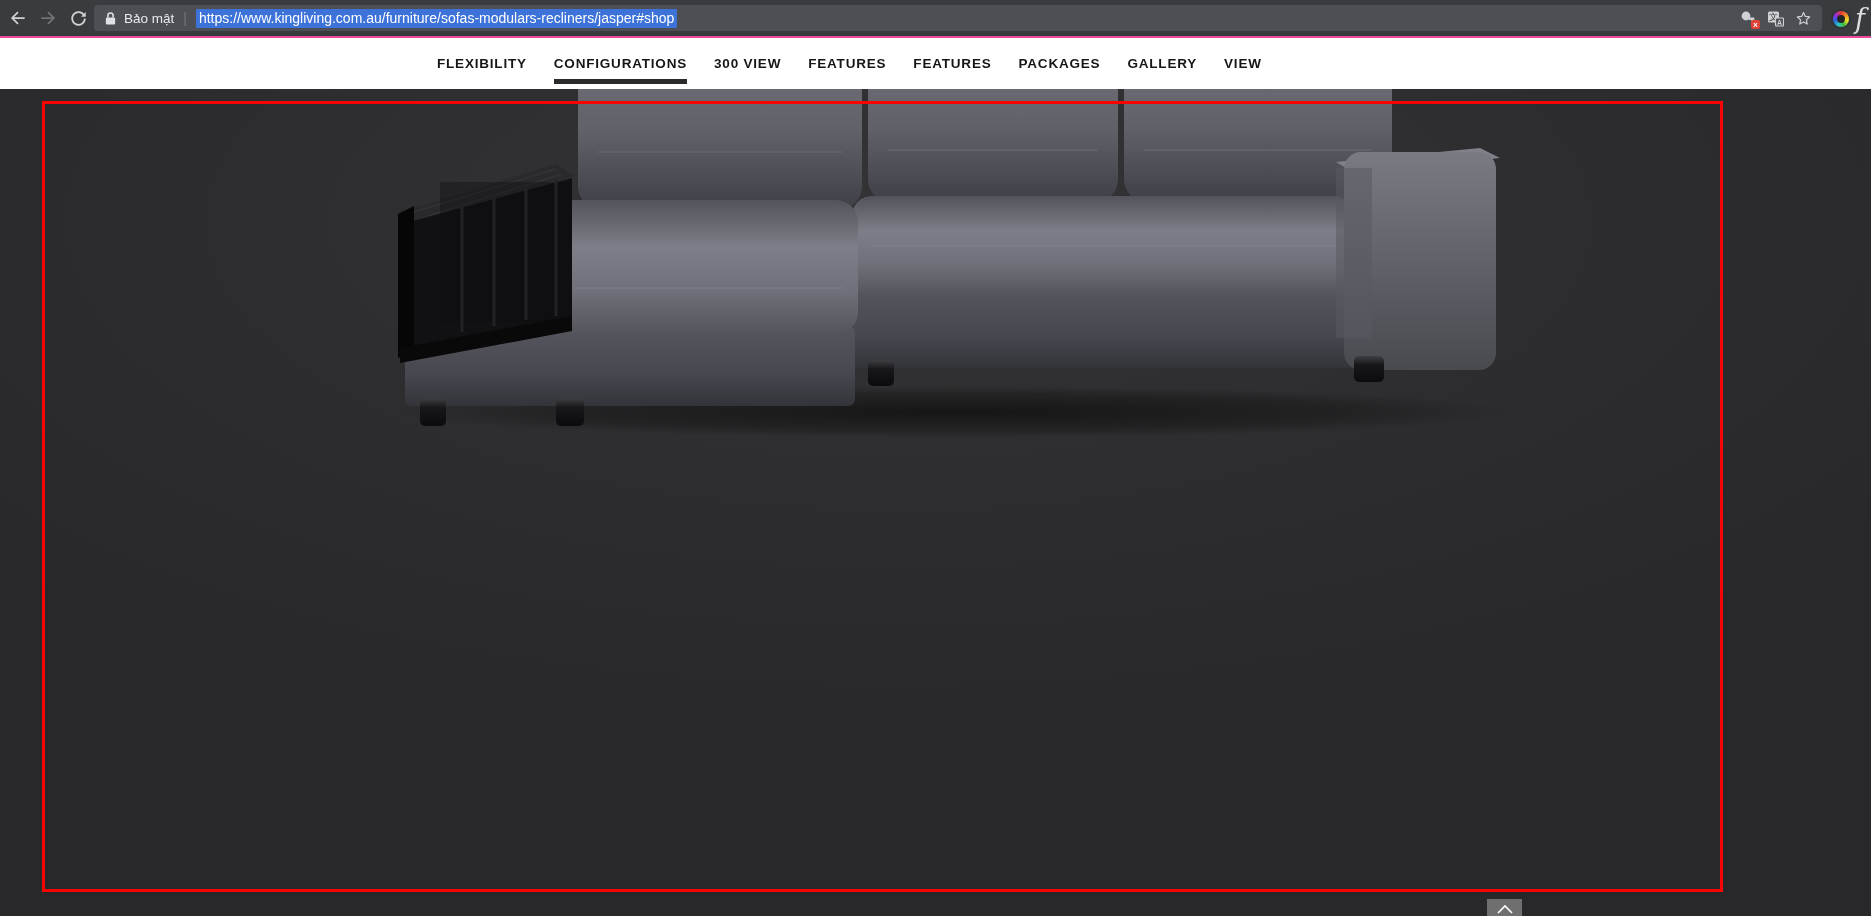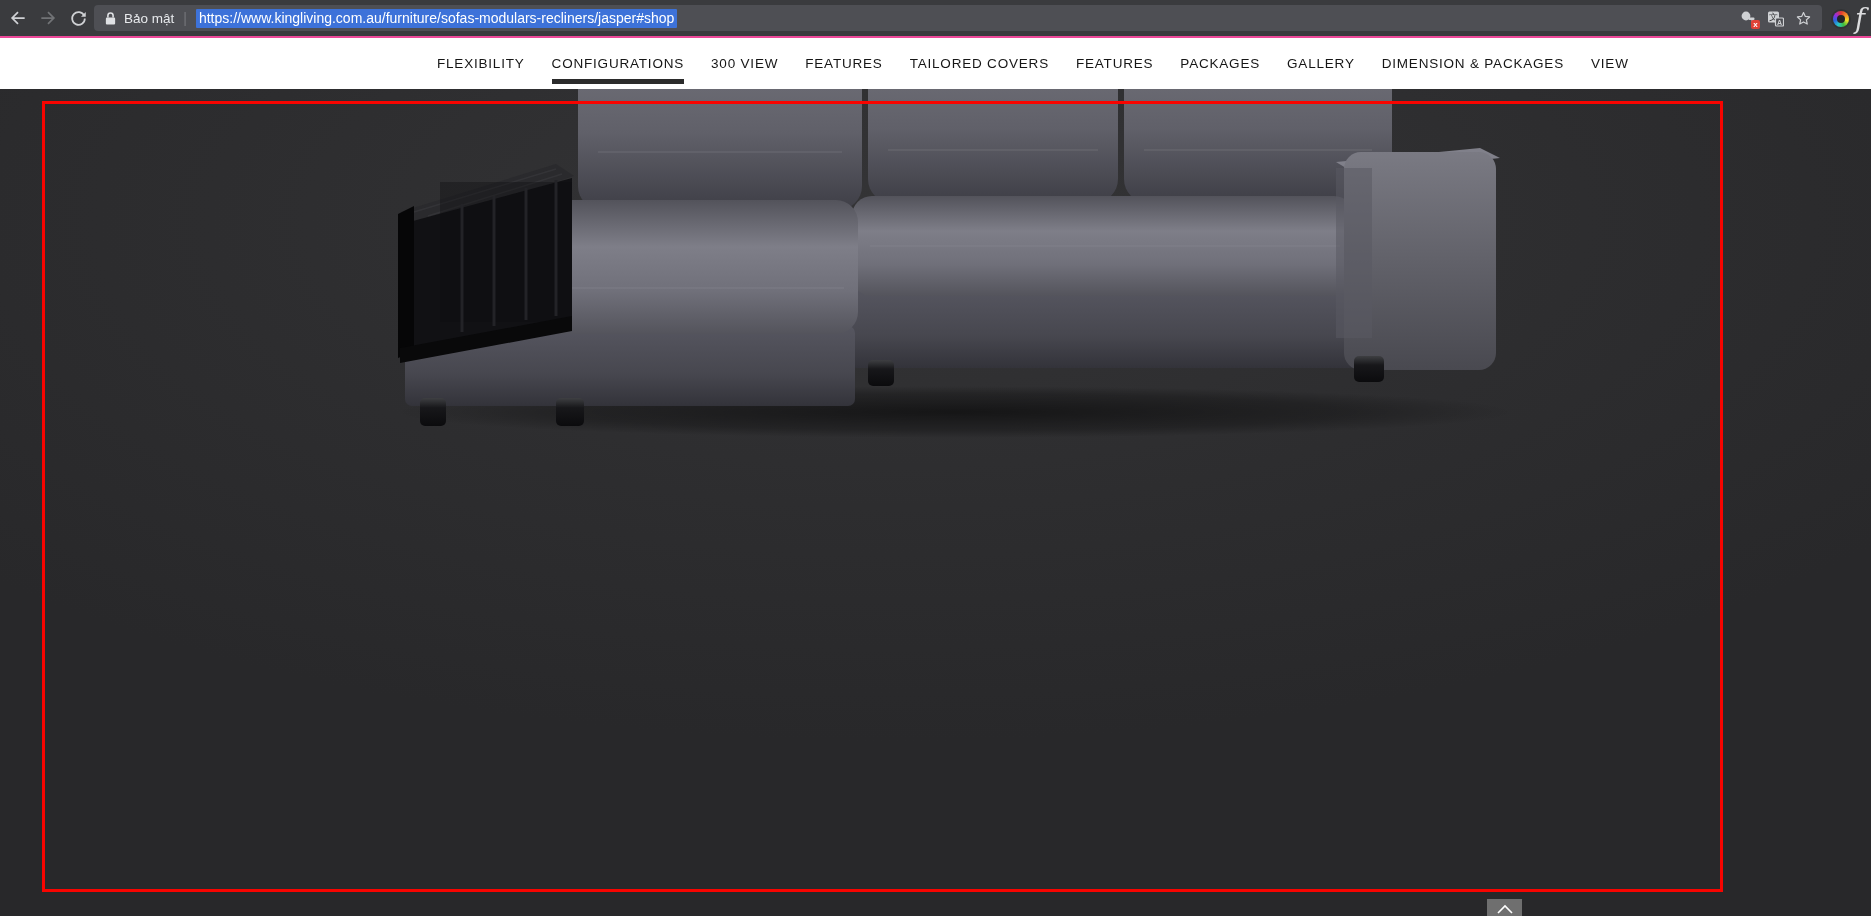--- a/index.html
+++ b/index.html
@@ -61,21 +61,21 @@
   }
 
   
   .site-nav {
     position:absolute; left:0; top:38px; width:1871px; height:51px;
     background:#ffffff; display:flex; align-items:stretch;
     padding-left:437px;
   }
   .nav-item {
     position:relative; display:flex; align-items:center; height:100%;
-    margin-right:27px; color:#161616; font-size:13.5px; font-weight:normal;
+    margin-right:27px; color:#161616; font-size:13.5px; font-weight:bold;
     letter-spacing:0.8px; white-space:nowrap; text-decoration:none;
     cursor:pointer;
   }
   .nav-item.active::after {
     content:""; position:absolute; left:0; right:0; bottom:5px; height:5px;
     background:#2b2b2b;
   }
 
   
   .content {
@@ -157,25 +157,23 @@
 </div>
 
 <div class="ext-colorwheel"></div>
 <div class="ext-f">f</div>
 
 <nav class="site-nav">
   <a class="nav-item">FLEXIBILITY</a>
   <a class="nav-item active">CONFIGURATIONS</a>
   <a class="nav-item">300 VIEW</a>
   <a class="nav-item">FEATURES</a>
-  <a class="nav-item">TAILORED COVERS</a>
   <a class="nav-item">FEATURES</a>
   <a class="nav-item">PACKAGES</a>
   <a class="nav-item">GALLERY</a>
-  <a class="nav-item">DIMENSION &amp; PACKAGES</a>
   <a class="nav-item">VIEW</a>
 </nav>
 
 <div class="content">
   <svg class="hero-svg" width="1871" height="380" viewBox="0 89 1871 380" role="img">
     <defs>
       <linearGradient id="backG" x1="0" y1="0" x2="0" y2="1">
         <stop offset="0" stop-color="#73737b"></stop>
         <stop offset="0.55" stop-color="#606069"></stop>
         <stop offset="1" stop-color="#3e3e46"></stop>

